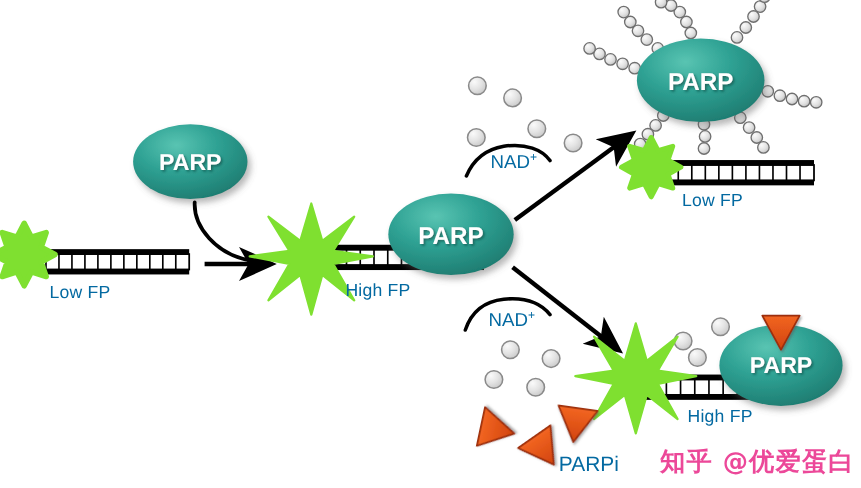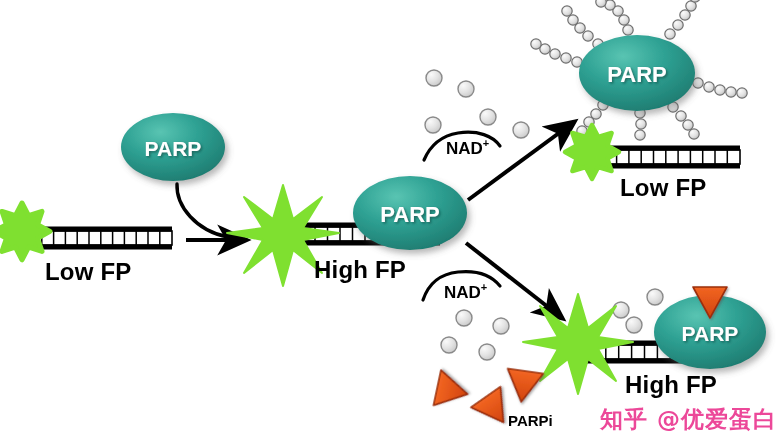--- a/index.html
+++ b/index.html
@@ -1,25 +1,25 @@
 <!DOCTYPE html>
 <html><head>
 <meta charset="utf-8">
 <style>
   html,body{margin:0;padding:0;background:#ffffff;}
   body{width:783px;height:444px;overflow:hidden;
        font-family:"Liberation Sans",sans-serif;}
   #stage{position:relative;width:783px;height:444px;background:#fff;}
   #svgroot{position:absolute;left:0;top:0;width:783px;height:444px;}
   .lbl{position:absolute;font-family:"Liberation Sans",sans-serif;
-       font-weight:bold;color:#000000;white-space:nowrap;}
-  .fp-label{font-size:24px;letter-spacing:.2px;}
+       font-weight:normal;color:#0369a1;white-space:nowrap;}
+  .fp-label{font-size:16px;letter-spacing:.2px;}
   .nad-label{font-size:17px;}
   .nad-label sup{font-size:11px;}
-  .parpi-label{font-size:15px;}
+  .parpi-label{font-size:19px;}
   .watermark{position:absolute;font-size:23px;color:#ec4899;
              font-family:"DejaVu Sans",sans-serif;font-weight:bold;
              white-space:nowrap;letter-spacing:1px;}
   .parp-text{font-family:"Liberation Sans",sans-serif;font-weight:bold;
              fill:#ffffff;text-anchor:middle;dominant-baseline:central;}
 </style>
 </head>
 <body>
 
 <div id="stage">

